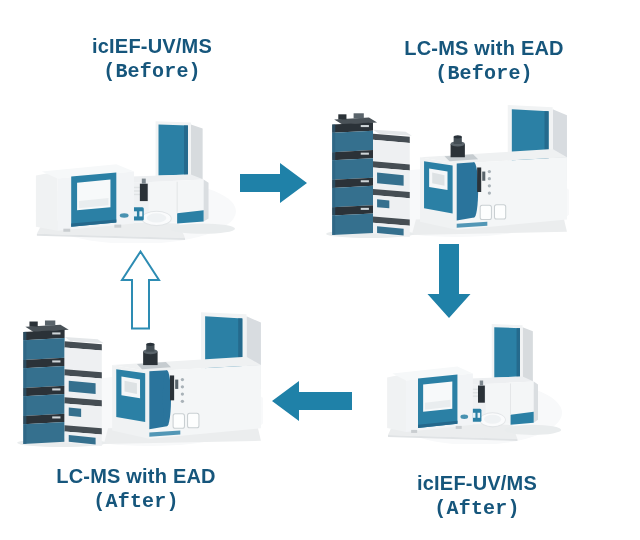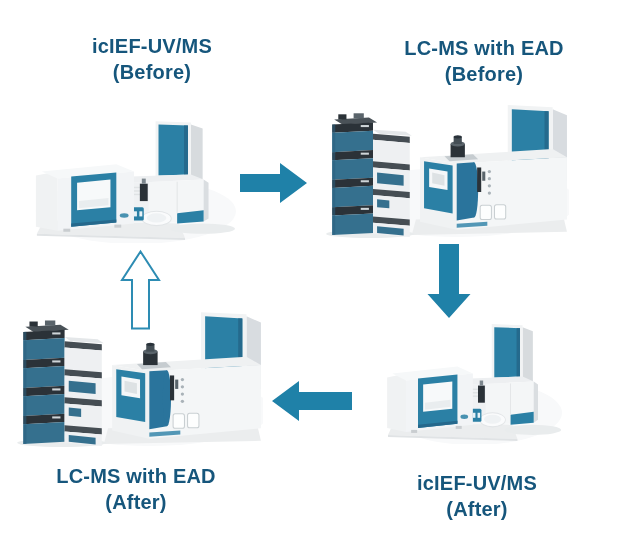--- a/index.html
+++ b/index.html
@@ -10,21 +10,21 @@
     --teal-bright:#2B80A5;
     --teal-muted:#35708E;
     --ink-dark:#2B3238;
   }
   html,body{margin:0;padding:0;}
   body{background:var(--background);font-family:"Liberation Sans",sans-serif;}
   .stage{position:relative;width:640px;height:528px;background:var(--background);overflow:hidden;}
   .defs-holder{position:absolute;width:0;height:0;overflow:hidden;}
   .node-label{position:absolute;width:210px;text-align:center;color:var(--label-text);
     font-weight:700;font-size:20px;line-height:26px;letter-spacing:0.2px;}
-  .node-label .state{font-weight:700;}
+  .node-label .state{font-weight:700;font-family:Liberation Mono, monospace;}
   .inst{position:absolute;}
   .arrow{position:absolute;overflow:visible;}
   .arrow-solid{fill:var(--arrow-fill);stroke:none;}
   .arrow-outline{fill:#ffffff;stroke:var(--arrow-outline);stroke-width:2px;stroke-linejoin:miter;}
   .f-teal{fill:var(--teal-bright);}
   .f-teal2{fill:var(--teal-muted);}
   .f-dark{fill:var(--ink-dark);}
   
   #label-tl{left:47px;top:33px;}
   #label-tr{left:379px;top:35px;}

